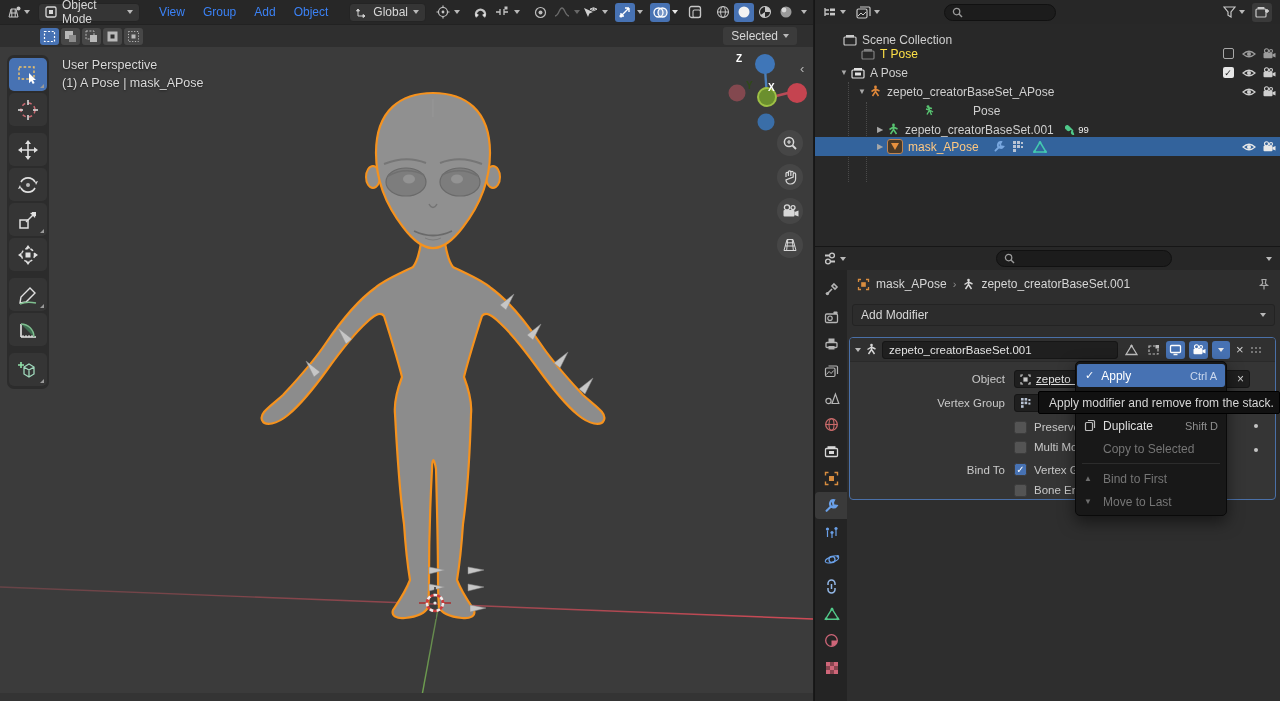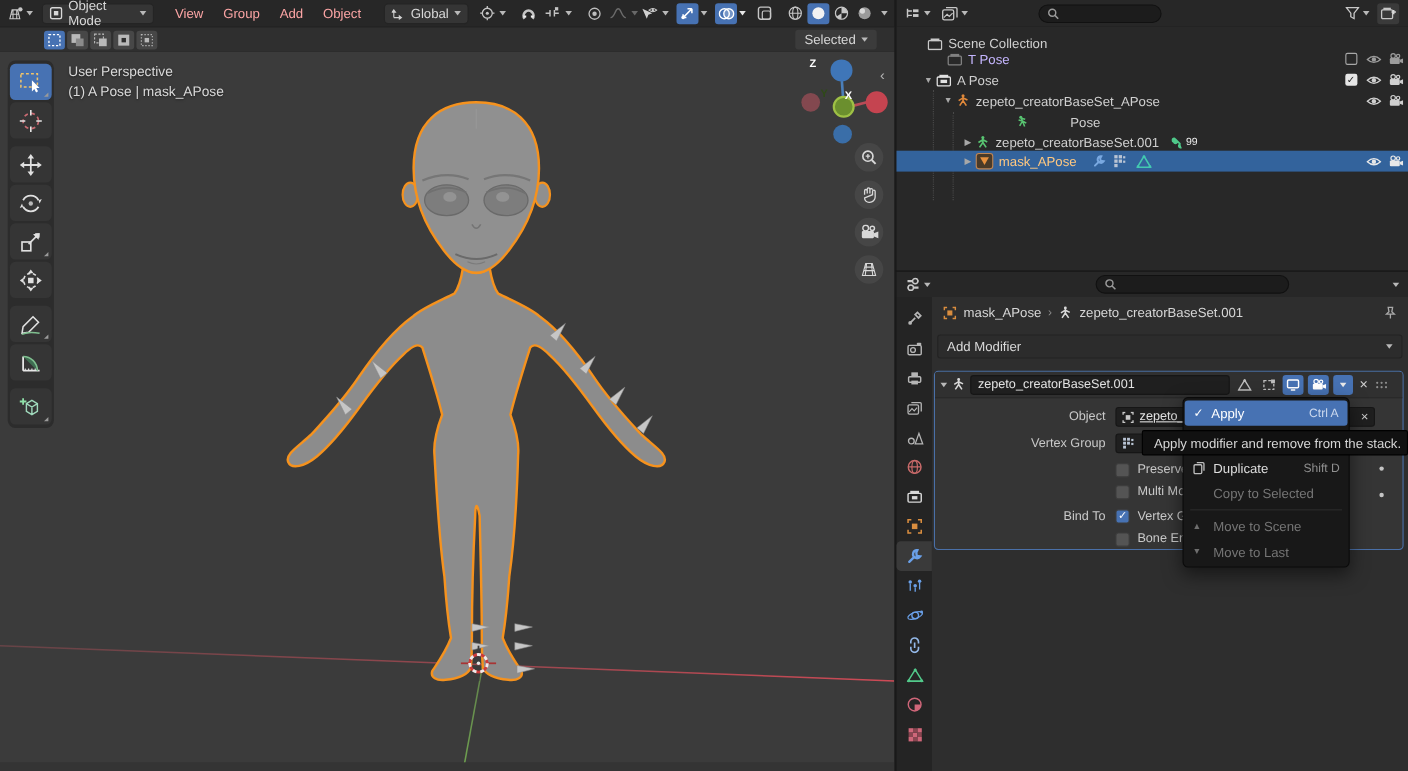--- a/index.html
+++ b/index.html
@@ -3,21 +3,21 @@
 <meta charset="utf-8">
 <style>
   * { margin:0; padding:0; box-sizing:border-box; }
   html,body { background:#111; }
   body { font-family:"Liberation Sans","DejaVu Sans",sans-serif; }
   #root { position:relative; width:1280px; height:701px; background:#1a1a1a; overflow:hidden;
           font-size:12px; color:#d0d0d0; -webkit-font-smoothing:antialiased; }
   .abs { position:absolute; }
   .flex { display:flex; align-items:center; }
   .hdr { background:#272727; }
-  .menu-txt { color:#fca5a5; font-size:12px; padding:0 9px; cursor:default; }
+  .menu-txt { color:#3b82f6; font-size:12px; padding:0 9px; cursor:default; }
   .hbtn { display:flex; align-items:center; gap:5px; background:#353535; border:1px solid #242424;
           border-radius:4px; height:19px; padding:0 6px; color:#d8d8d8; font-size:12px; }
   .ibtn { display:flex; align-items:center; justify-content:center; height:19px; min-width:20px;
           border-radius:3px; }
   .ibtn.on { background:#4772b3; }
   .chev { width:0; height:0; border-left:3.5px solid transparent; border-right:3.5px solid transparent;
           border-top:4px solid #b9b9b9; display:inline-block; }
   .chev.w { border-top-color:#e8e8e8; }
   svg { display:block; }
   
@@ -480,21 +480,21 @@
       <span style="width:28px;"></span>
       <span>
           <svg width="14" height="12" viewBox="0 0 14 12">
             <rect x="1" y="3" width="12" height="8" rx="1" stroke="#c9c9c9" fill="none" stroke-width="1.2"></rect>
             <rect x="3" y="1" width="8" height="2.4" fill="#c9c9c9"></rect>
           </svg>
         </span>
       <span class="lbl">Scene Collection</span>
     </div>
 
-    <div class="orow" style="top:20px;color:#c4b5fd;">
+    <div class="orow" style="top:20px;color:#fde047;">
       <span style="width:46px;"></span>
       <span style="opacity:.55;">
           <svg width="14" height="12" viewBox="0 0 14 12">
             <rect x="1" y="3" width="12" height="8" rx="1" stroke="#c9c9c9" fill="none" stroke-width="1.2"></rect>
             <rect x="3" y="1" width="8" height="2.4" fill="#c9c9c9"></rect>
           </svg>
         </span>
       <span class="lbl">T Pose</span>
       <span class="rt-ico" style="left:404px;">
           <span style="width:11px;height:11px;border:1.3px solid #a8a8a8;border-radius:2px;"></span>
@@ -970,21 +970,21 @@
       <span>Duplicate</span>
       <span class="sc">Shift D</span>
     </div>
     <div class="mi dis">
       <span style="width:12px;"></span>
       <span>Copy to Selected</span>
     </div>
     <div class="msep"></div>
     <div class="mi dis">
       <span style="font-size:8px;color:#6e6e6e;width:12px;">▲</span>
-      <span>Move to Scene</span>
+      <span>Bind to First</span>
     </div>
     <div class="mi dis">
       <span style="font-size:8px;color:#6e6e6e;width:12px;">▼</span>
       <span>Move to Last</span>
     </div>
   </div>
 
   <div id="tooltip" class="abs">
     <span>Apply modifier and remove from the stack.</span>
   </div>

